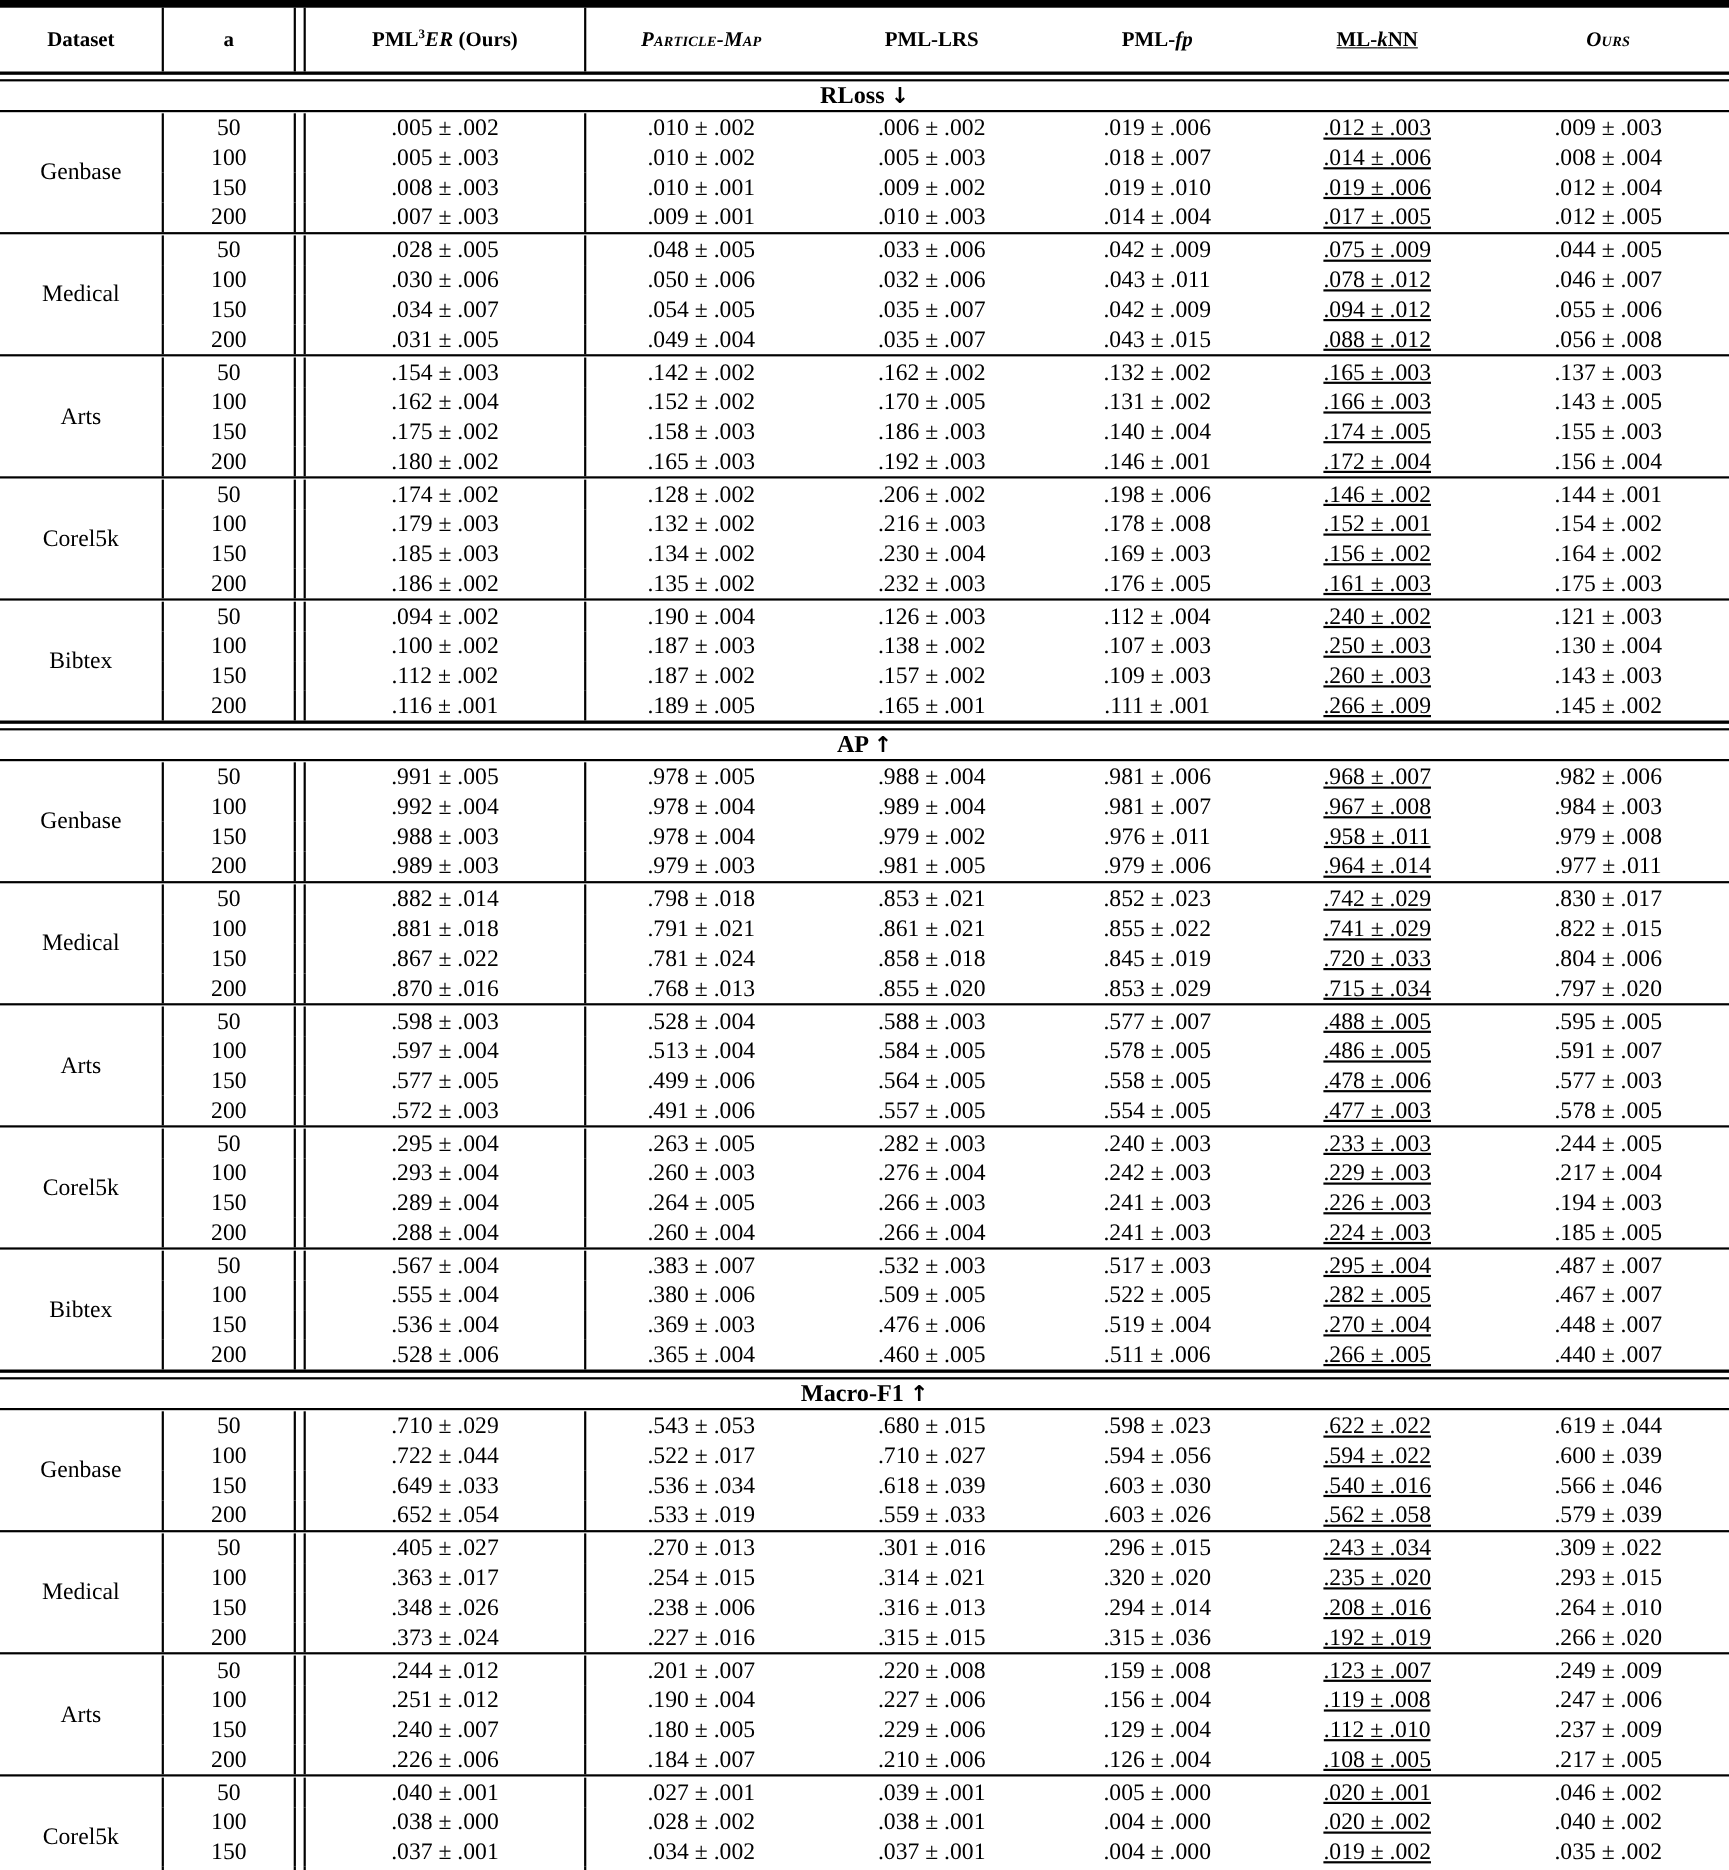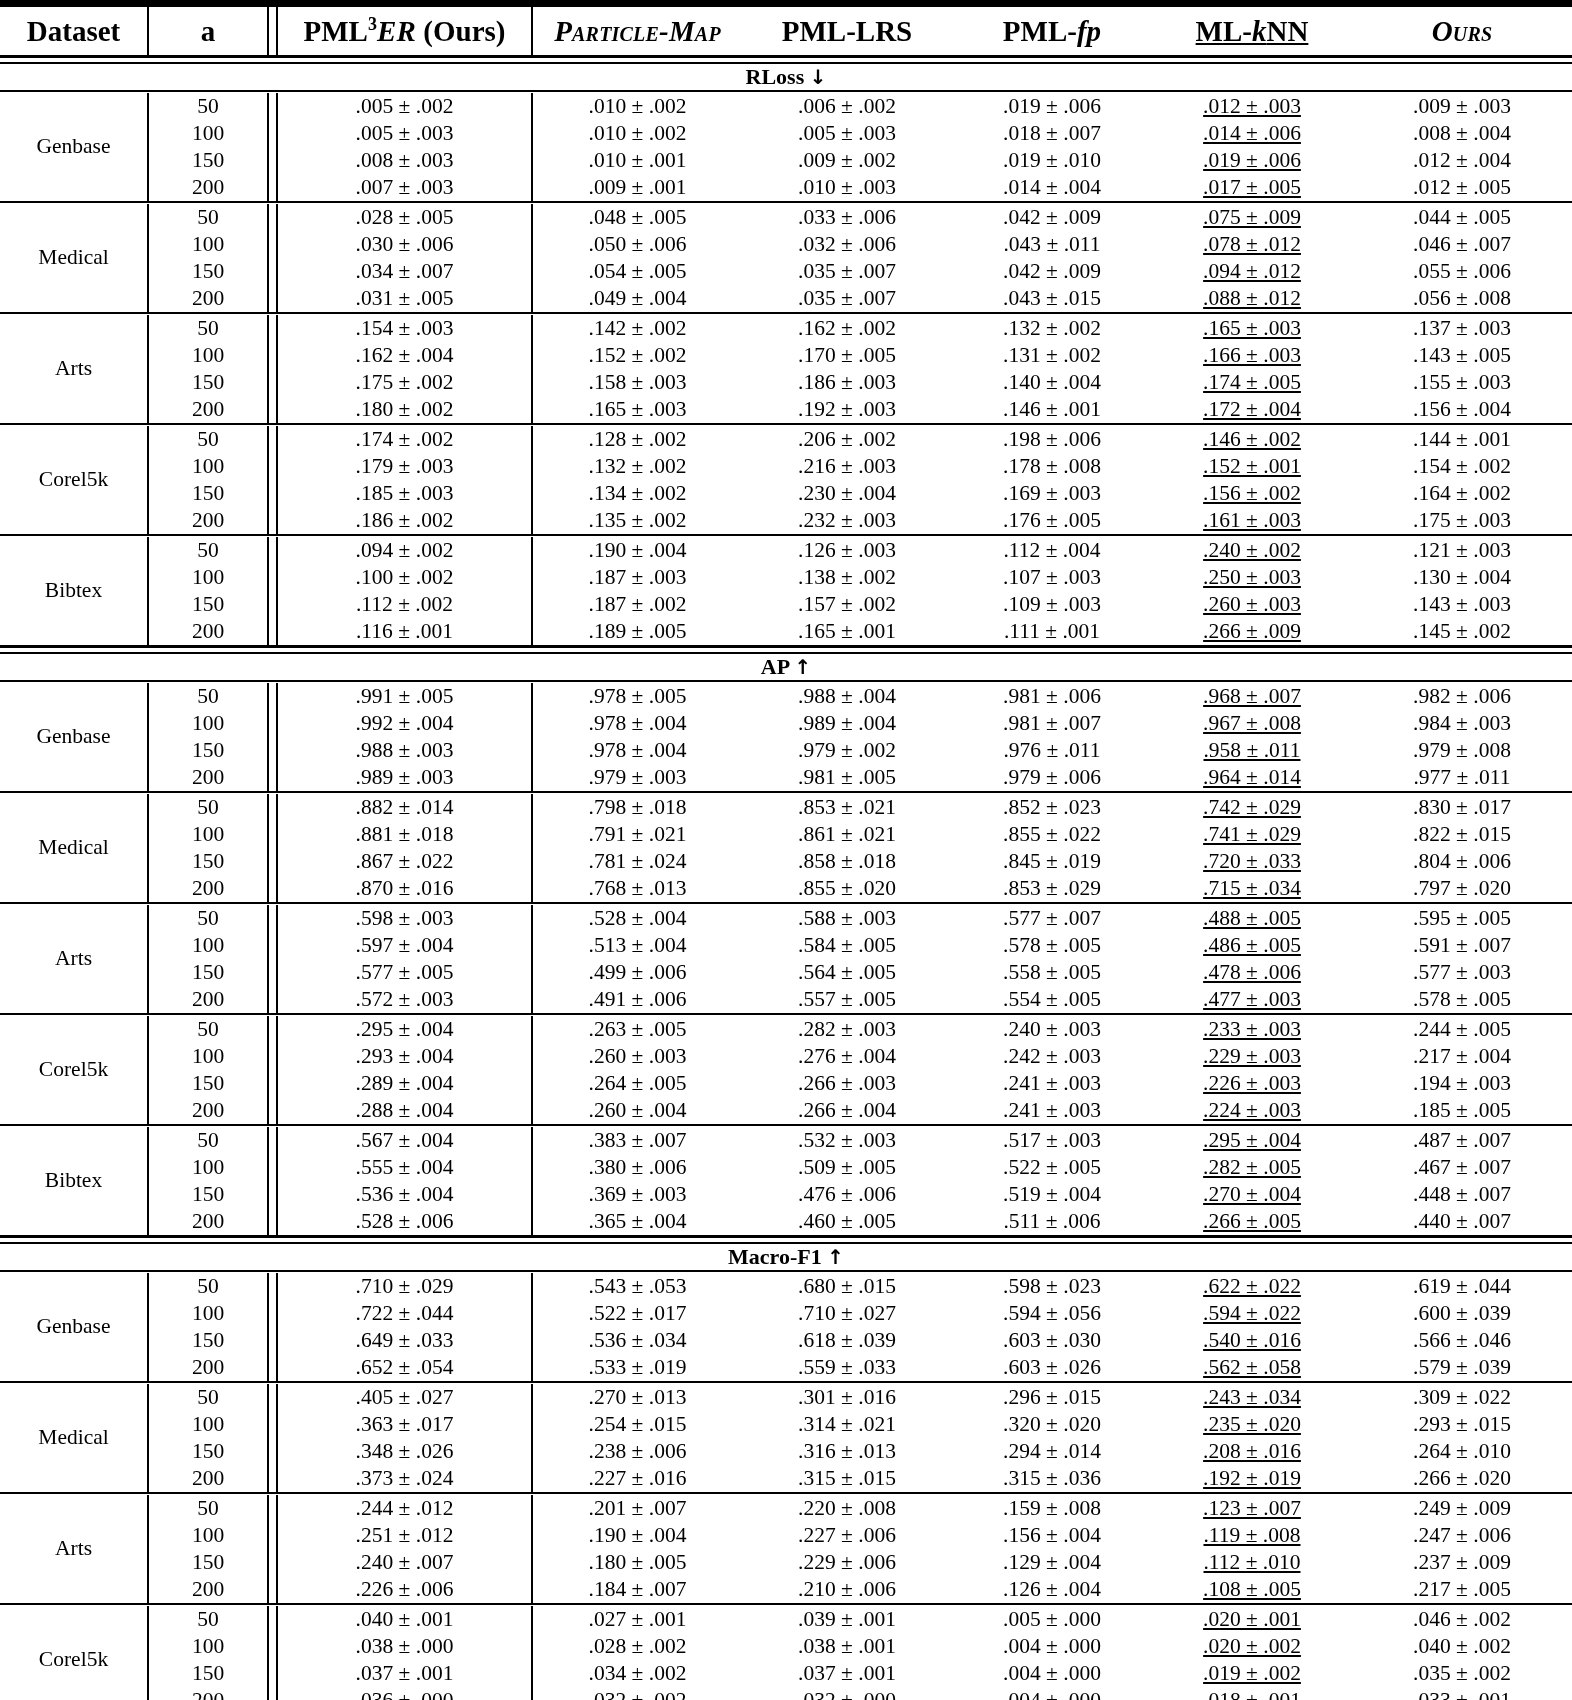--- a/index.html
+++ b/index.html
@@ -49,23 +49,23 @@
   }
   tr.rule-thin > td { height: 3px; padding: 0; }
   tr.rule-thin > td > div.thin {
     height: 3px;
     border-top: 2px solid #000;
     box-sizing: border-box;
   }
 
   
   tr.head td {
-    height: 48px;
+    height: 58px;
     font-weight: bold;
-    font-size: 29px;
+    font-size: 19px;
   }
   .sc {
     font-variant: small-caps;
     letter-spacing: 0.2px;
     font-style: italic;
   }
   sup.p3 {
     font-size: 0.62em;
     vertical-align: super;
     line-height: 0;

